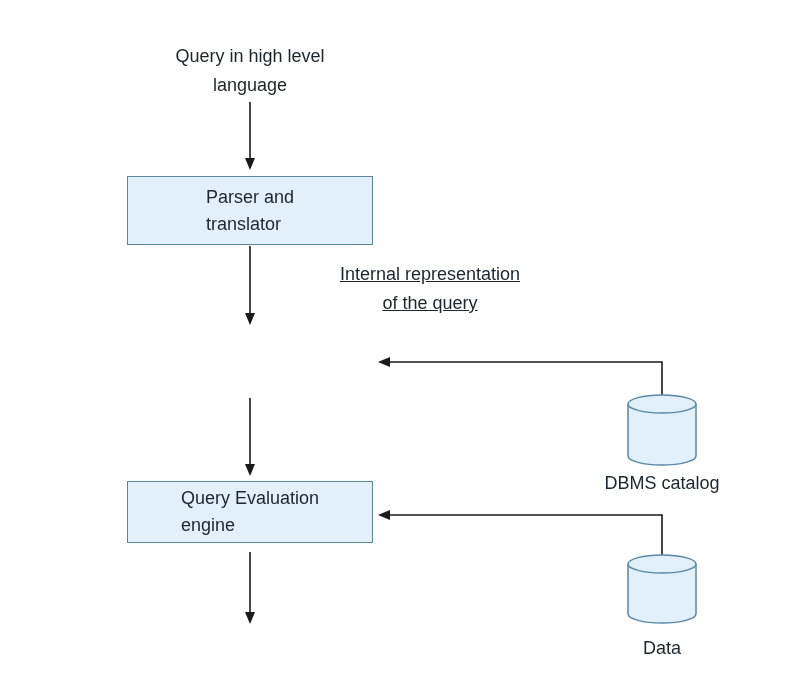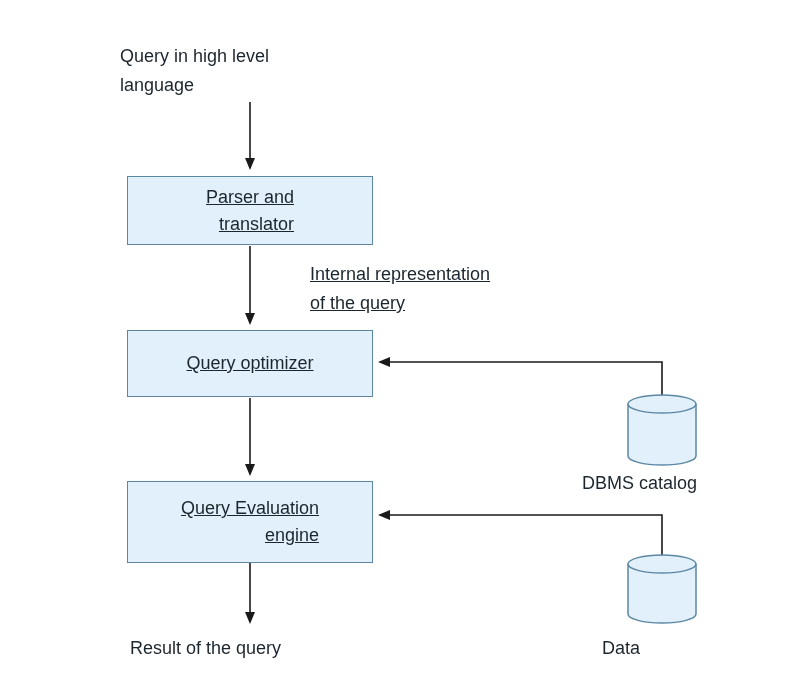--- a/index.html
+++ b/index.html
@@ -27,28 +27,28 @@
     width: 246px;
     box-sizing: border-box;
     background: var(--box-fill, #e1f0fa);
     border: 1.6px solid var(--box-border, #5b87a3);
     display: flex;
     align-items: center;
     justify-content: center;
   }
   .box-label {
     white-space: pre-line;
-    text-align: right;
+    text-align: left;
     font-size: 18px;
     line-height: 27px;
-    text-decoration: underline;
   }
   .free-label {
     position: absolute;
     white-space: pre-line;
+    text-align: center;
     font-size: 18px;
     line-height: 29px;
   }
 </style>
 </head>
 <body>
 
 <div class="stage">
 
   <svg class="connectors" width="798" height="680" viewBox="0 0 798 680">
@@ -79,29 +79,25 @@
 language</div>
 
   <div class="box" style="left:127px; top:176px; height:69px;">
     <span class="box-label">Parser and
 translator</span>
   </div>
 
   <div class="free-label" style="left:310px; top:260px; width:240px;text-decoration:underline;">Internal representation
 of the query</div>
 
-  <div class="box" style="left:127px; top:330px; height:67px;">
-    <span class="box-label">Query optimizer</span>
-  </div>
 
 
-  <div class="box" style="left:127px; top:481px; height:82px;">
+  <div class="box" style="left:127px; top:481px; height:62px;">
     <span class="box-label">Query Evaluation
 engine</span>
   </div>
 
-  <div class="free-label" style="left:130px; top:634px; width:240px;">Result of the query</div>
 
   <div class="free-label" style="left:582px; top:469px; width:160px;">DBMS catalog</div>
 
   <div class="free-label" style="left:602px; top:634px; width:120px;">Data</div>
 
 </div>
 
 </body></html>

